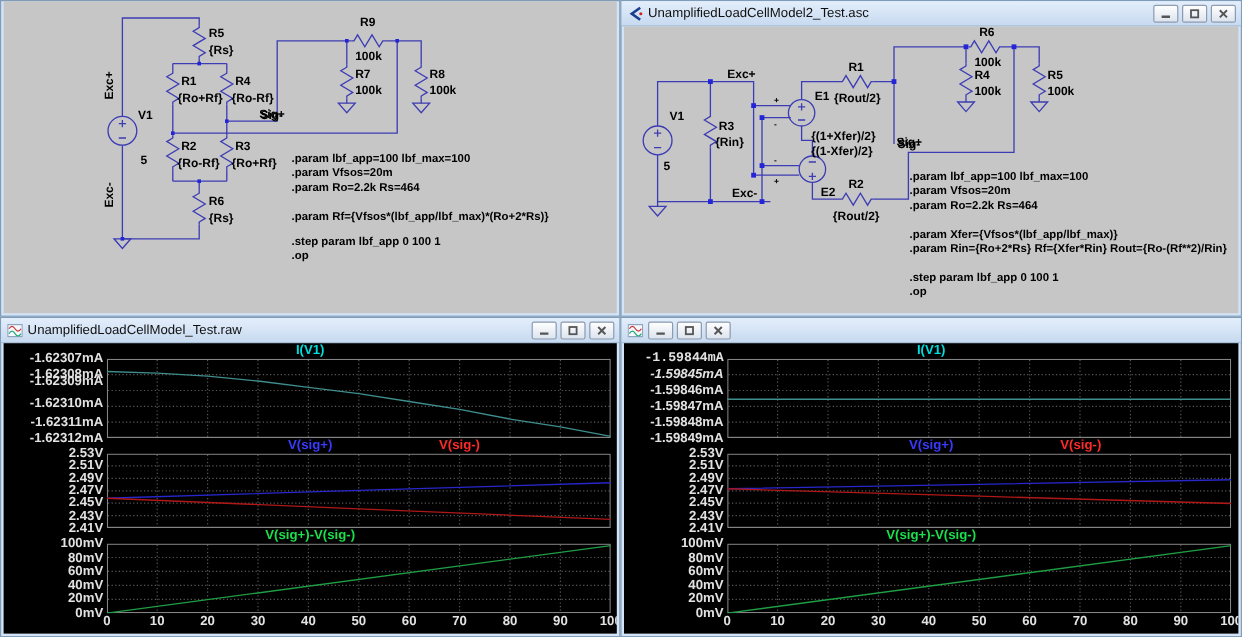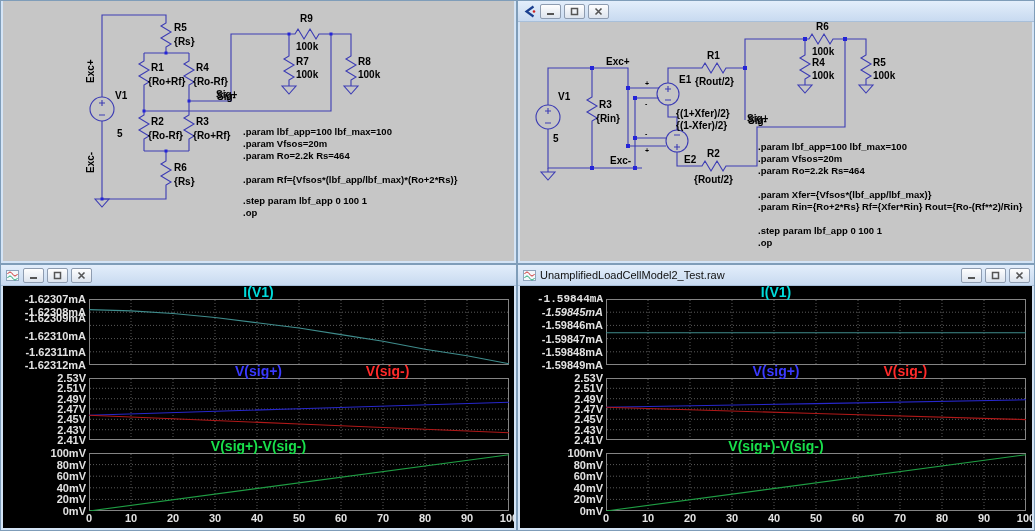--- a/index.html
+++ b/index.html
@@ -19,21 +19,21 @@
   .wbtn{width:21px;height:15px;border:1px solid #8e9cb0;border-radius:2px;
         background:linear-gradient(#fefefe,#dde4ee);display:flex;align-items:center;justify-content:center;cursor:default}
   .sch-body{flex:1 1 auto;margin:0 2px 2px;background:var(--schematic_bg);position:relative;overflow:hidden}
   .sch-body svg{position:absolute;left:0;top:0;display:block}
   .sch text{font-family:"Liberation Sans",sans-serif;font-weight:bold;font-size:10px;fill:#000}
   .sch text.dir{font-size:9.5px}
   .sch text.pin{font-size:7px}
   .w{stroke:var(--wire);fill:none;stroke-width:1.1}
   .jd{fill:var(--junction);stroke:none}
   .wave-body{flex:1 1 auto;margin:0 2px 2px;background:var(--plot_bg);position:relative;overflow:hidden}
-  .pane-hdr{height:13px;position:relative;font-size:14px;font-weight:bold;line-height:13px}
+  .pane-hdr{height:13px;position:relative;font-size:11px;font-weight:bold;line-height:13px}
   .tracelabel{position:absolute;top:0;white-space:nowrap}
   .tl-center{left:50%;transform:translateX(-50%)}
   .tl-right{left:71%}
   .pane-plot{display:flex}
   .gutter{width:86px;flex:0 0 auto;position:relative}
   .ytick{position:absolute;right:3px;font-size:11px;font-weight:bold;color:var(--tick_text);
          line-height:11px;white-space:nowrap}
   svg.plot{display:block}
   .grid{stroke:var(--grid);stroke-dasharray:1 2;stroke-width:1}
   .frame{fill:none;stroke:#848484;stroke-width:1}
@@ -156,20 +156,21 @@
 </div>
 
 <div class="window" style="left:517px;top:0;width:518px;height:264px">
   <div class="titlebar">
     <span class="wicon">
       <svg width="13" height="13">
           <path d="M10.5 1.5 L3.5 6.5 L10.5 11.5" stroke="#1a3f8f" stroke-width="2.2" fill="none"></path>
           <circle cx="11" cy="6.5" r="1.3" fill="#c22"></circle>
         </svg>
     </span>
+    <span class="wtitle">UnamplifiedLoadCellModel2_Test.asc</span>
     <span class="wbtns">
       <span class="wbtn">
           <svg width="9" height="9">
             <path d="M1 7 h7" stroke="#555" stroke-width="2" fill="none"></path>
           </svg>
         </span>
       <span class="wbtn">
           <svg width="9" height="9">
             <rect x="1.5" y="1.5" width="6" height="6" stroke="#555" stroke-width="1.5" fill="none"></rect>
           </svg>
@@ -292,20 +293,21 @@
 
 <div class="window" style="left:0;top:264px;width:517px;height:267px">
   <div class="titlebar">
     <span class="wicon">
       <svg width="13" height="13">
           <rect x="0.5" y="1.5" width="12" height="10" fill="#f4f7fb" stroke="#8fa4bd"></rect>
           <path d="M1.5 5 q2.5 -4 5 0 t5 0" stroke="#c33" fill="none"></path>
           <path d="M1.5 9 q2.5 -4 5 0 t5 0" stroke="#2a7" fill="none"></path>
         </svg>
     </span>
+    <span class="wtitle">UnamplifiedLoadCellModel_Test.raw</span>
     <span class="wbtns">
       <span class="wbtn">
           <svg width="9" height="9">
             <path d="M1 7 h7" stroke="#555" stroke-width="2" fill="none"></path>
           </svg>
         </span>
       <span class="wbtn">
           <svg width="9" height="9">
             <rect x="1.5" y="1.5" width="6" height="6" stroke="#555" stroke-width="1.5" fill="none"></rect>
           </svg>
@@ -436,21 +438,20 @@
 
 <div class="window" style="left:517px;top:264px;width:518px;height:267px">
   <div class="titlebar">
     <span class="wicon">
       <svg width="13" height="13">
           <rect x="0.5" y="1.5" width="12" height="10" fill="#f4f7fb" stroke="#8fa4bd"></rect>
           <path d="M1.5 5 q2.5 -4 5 0 t5 0" stroke="#c33" fill="none"></path>
           <path d="M1.5 9 q2.5 -4 5 0 t5 0" stroke="#2a7" fill="none"></path>
         </svg>
     </span>
-    <span class="wtitle">UnamplifiedLoadCellModel2_Test.raw</span>
     <span class="wbtns">
       <span class="wbtn">
           <svg width="9" height="9">
             <path d="M1 7 h7" stroke="#555" stroke-width="2" fill="none"></path>
           </svg>
         </span>
       <span class="wbtn">
           <svg width="9" height="9">
             <rect x="1.5" y="1.5" width="6" height="6" stroke="#555" stroke-width="1.5" fill="none"></rect>
           </svg>

